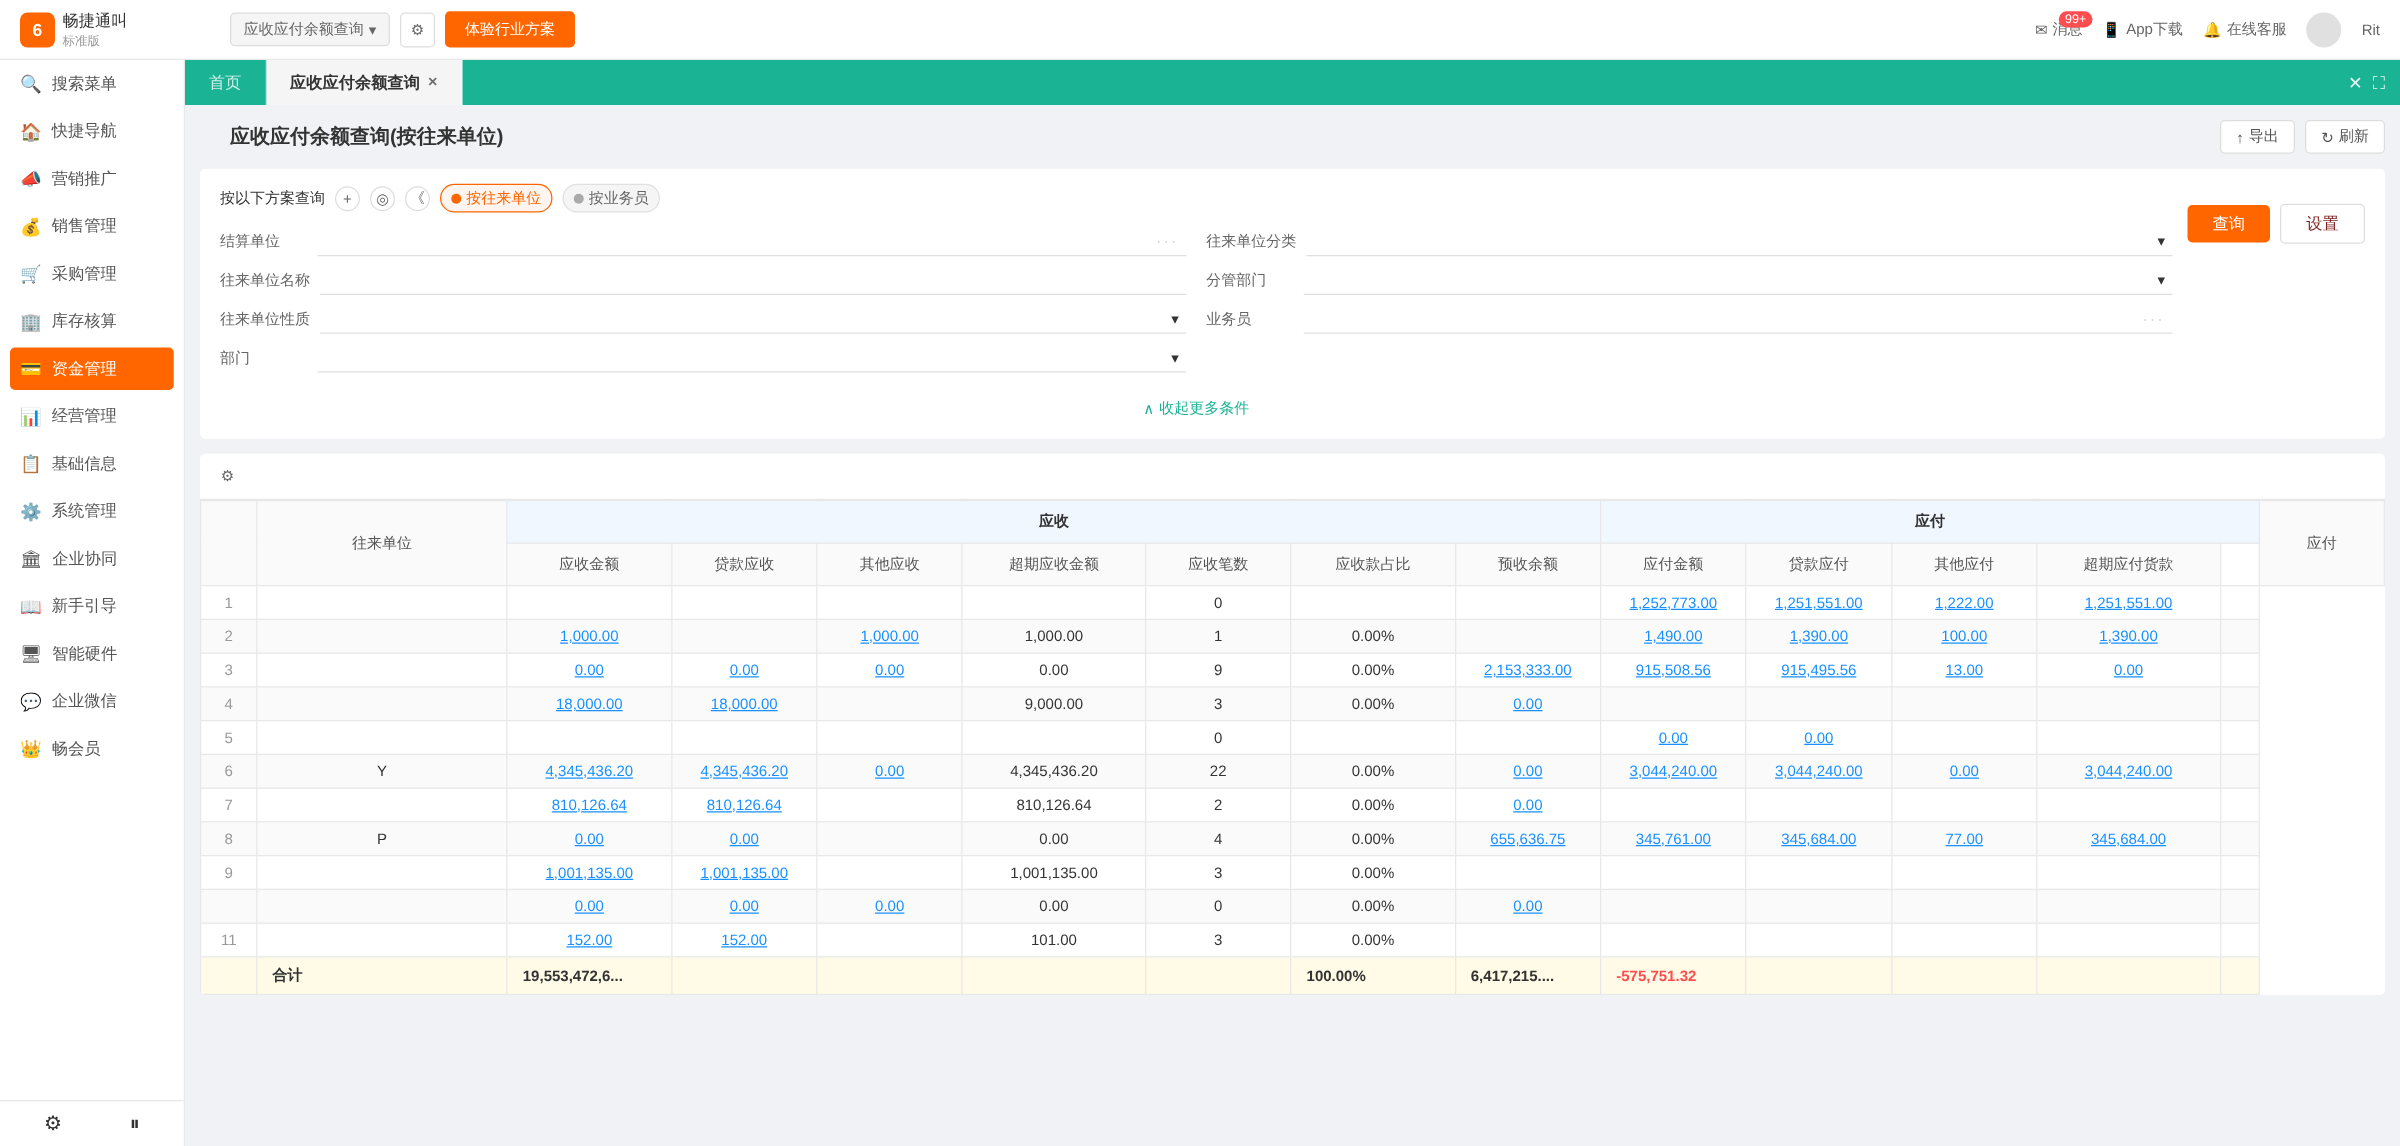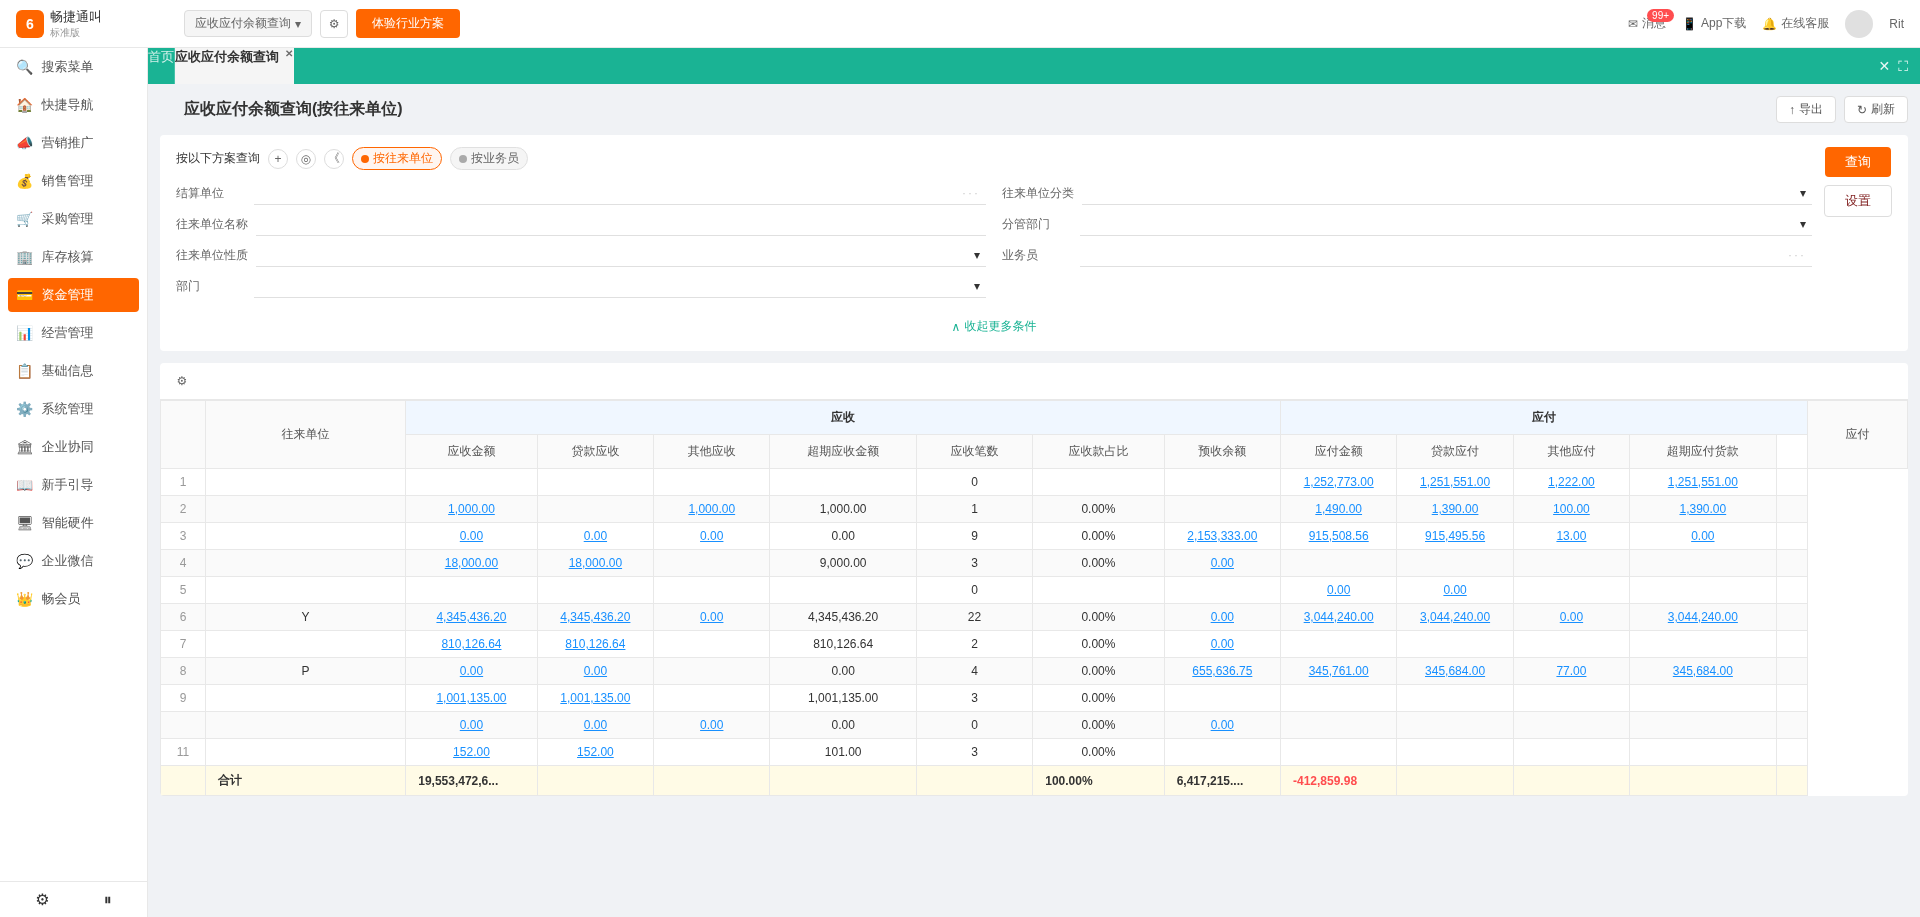--- a/index.html
+++ b/index.html
@@ -144,22 +144,22 @@
     .tab-bar {
       background: #1ab394;
       display: flex;
       align-items: center;
       height: 36px;
       padding-left: 0;
     }
     .tab-item {
       height: 36px;
       display: flex;
-      align-items: flex-start;
-      padding: 0 0;
+      align-items: center;
+      padding: 0 19px;
       cursor: pointer;
       font-size: 13px;
       color: rgba(255,255,255,0.8);
       border-right: 1px solid rgba(255,255,255,0.2);
     }
     .tab-item.active {
       background: #f5f5f5;
       color: #333;
       font-weight: bold;
     }
@@ -611,21 +611,21 @@
                 </div>
               </div>
             </div>
             <div style="display:flex; justify-content:center; margin-top:8px;">
               <div class="collapse-btn">
                 <span>∧</span>
                 <span>收起更多条件</span>
               </div>
             </div>
           </div>
-          <div class="filter-buttons" style="flex-direction:column;gap:8px;margin-top:0;">
+          <div class="filter-buttons" style="flex-direction:row;gap:8px;margin-top:16px;">
             <button class="query-btn">查询</button>
             <button class="setting-btn">设置</button>
           </div>
         </div>
       </div>
 
       <div class="table-wrapper" style="position:relative;">
         <div class="table-toolbar">
           <div class="gear-icon">⚙</div>
         </div>
@@ -835,21 +835,21 @@
               <tr class="tfoot-row">
                 <td></td>
                 <td>合计</td>
                 <td class="link">19,553,472,6...</td>
                 <td></td>
                 <td></td>
                 <td></td>
                 <td></td>
                 <td>100.00%</td>
                 <td>6,417,215....</td>
-                <td style="color:#ff4d4f;">-412,859.98</td>
+                <td style="color:#ff4d4f;">-575,751.32</td>
                 <td></td>
                 <td></td>
                 <td></td>
                 <td></td>
               </tr>
             </tfoot>
           </table>
         </div>
       </div>
 

